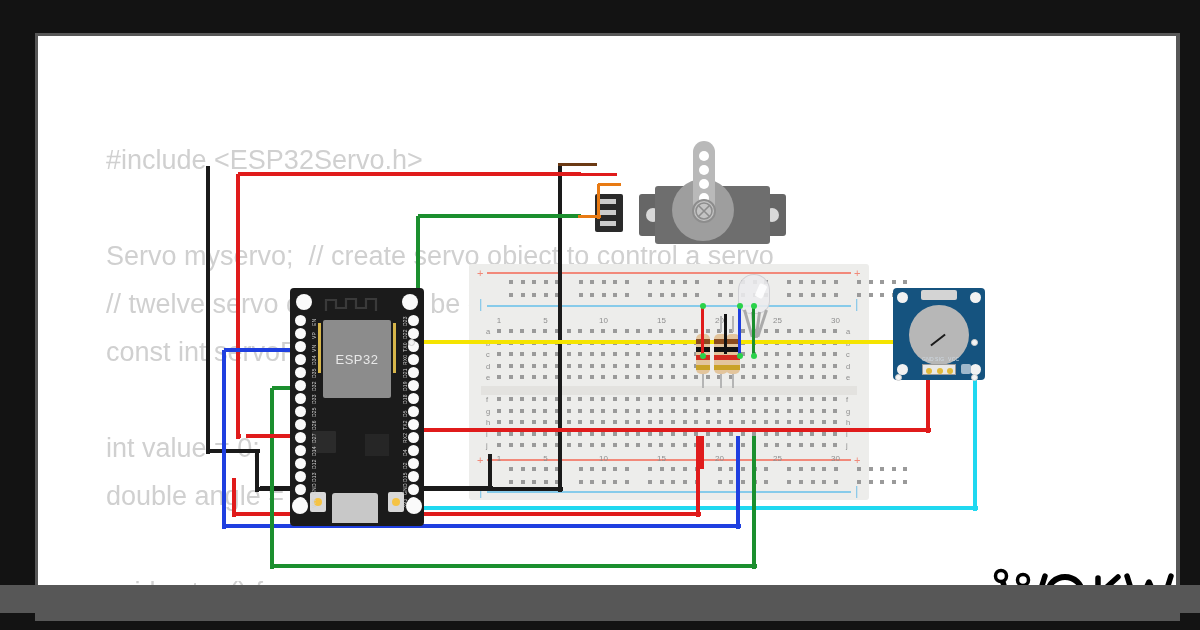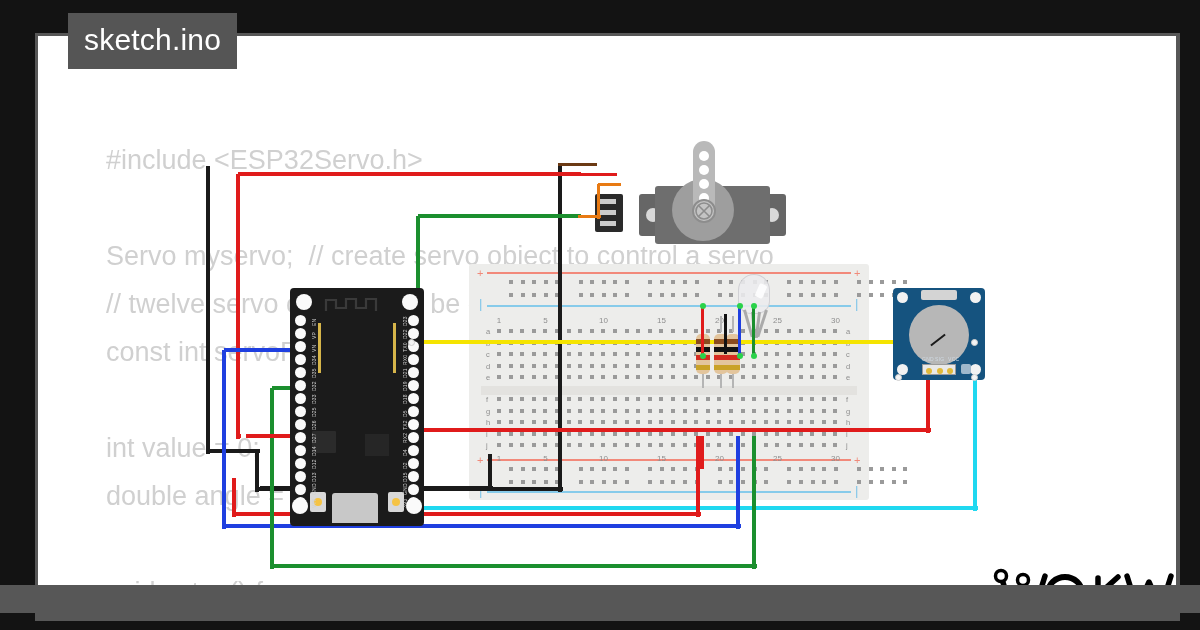--- a/index.html
+++ b/index.html
@@ -809,20 +809,21 @@
         <div class="bb-num" style="left: 302.4px; top: 190px;">25</div>
         <div class="bb-num" style="left: 360.4px; top: 52px;">30</div>
         <div class="bb-num" style="left: 360.4px; top: 190px;">30</div>
         <div class="" style="position: absolute; left: 12px; top: 122px; width: 376px; height: 9px; background: rgb(227, 226, 223);"></div>
       </div>
 
     <div class="esp32" id="esp32">
       <svg class="esp-ant" viewBox="0 0 66 18">
         <path d="M2 17 L2 6 L12 6 L12 14 L22 14 L22 5 L32 5 L32 14 L42 14 L42 5 L52 5 L52 17" fill="none" stroke="#3a3a3a" stroke-width="2.2"></path>
       </svg>
+      <div class="esp-chip">ESP32</div>
       <div class="esp-goldpad" style="left:28px; top:35px;"></div>
       <div class="esp-goldpad" style="left:103px; top:35px;"></div>
       <div class="esp-reg"></div>
       <div class="esp-ic"></div>
       <div class="esp-usb"></div>
       <div class="esp-btn" style="left:20px; top:204px;"></div>
       <div class="esp-btn" style="left:98px; top:204px;"></div>
       <div class="esp-corner" style="left:6px; top:6px;"></div>
       <div class="esp-corner" style="left:112px; top:6px;"></div>
       <div class="esp-corner" style="left:2px; top:210px;"></div>
@@ -1005,15 +1006,14 @@
         <circle cx="8" cy="12" r="5.5" fill="#fff" stroke="#000" stroke-width="3.5"></circle>
         <circle cx="30" cy="16" r="5.5" fill="#fff" stroke="#000" stroke-width="3.5"></circle>
         <circle cx="18" cy="45" r="5" fill="#fff" stroke="#000" stroke-width="3.5"></circle>
         <circle cx="42" cy="45" r="5" fill="#fff" stroke="#000" stroke-width="3.5"></circle>
         <circle cx="190" cy="12" r="5" fill="#000"></circle>
       </svg>
     </div>
 
   </div>
 
-  <div class="tab">sketch.ino</div>
 
 </div>
 
 </body></html>

